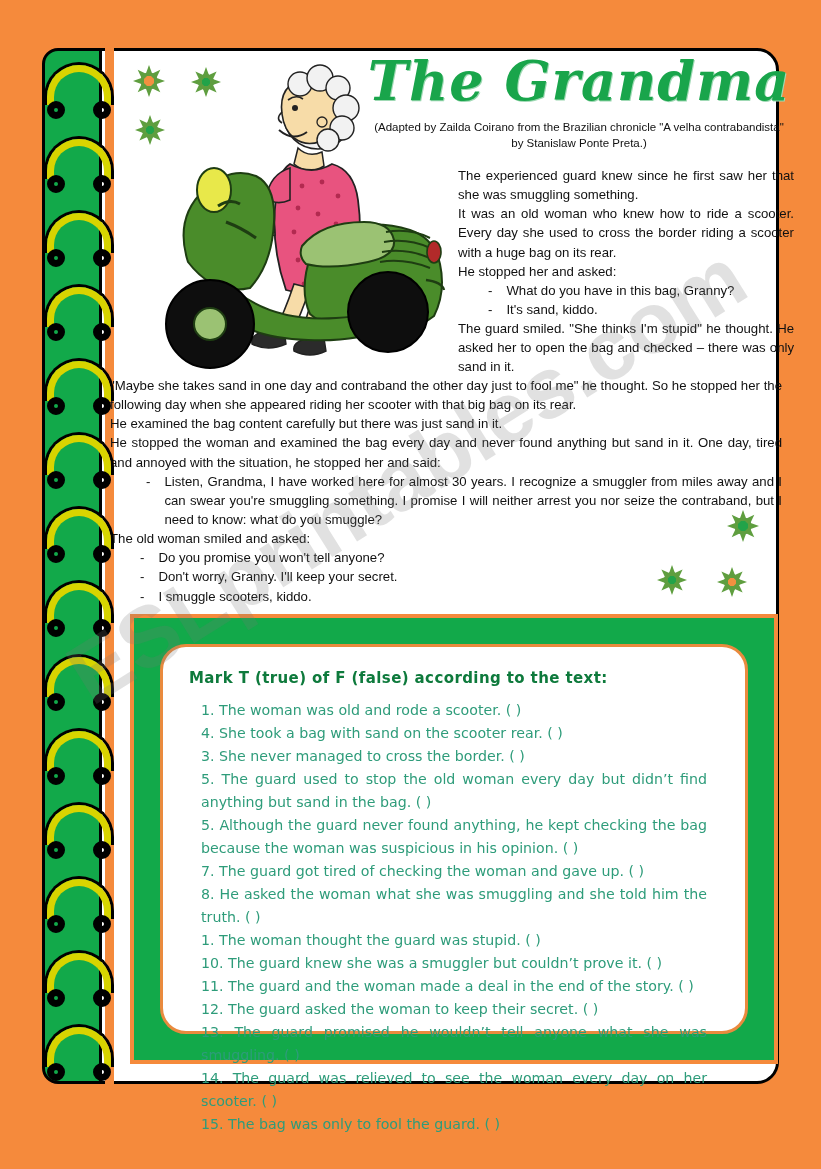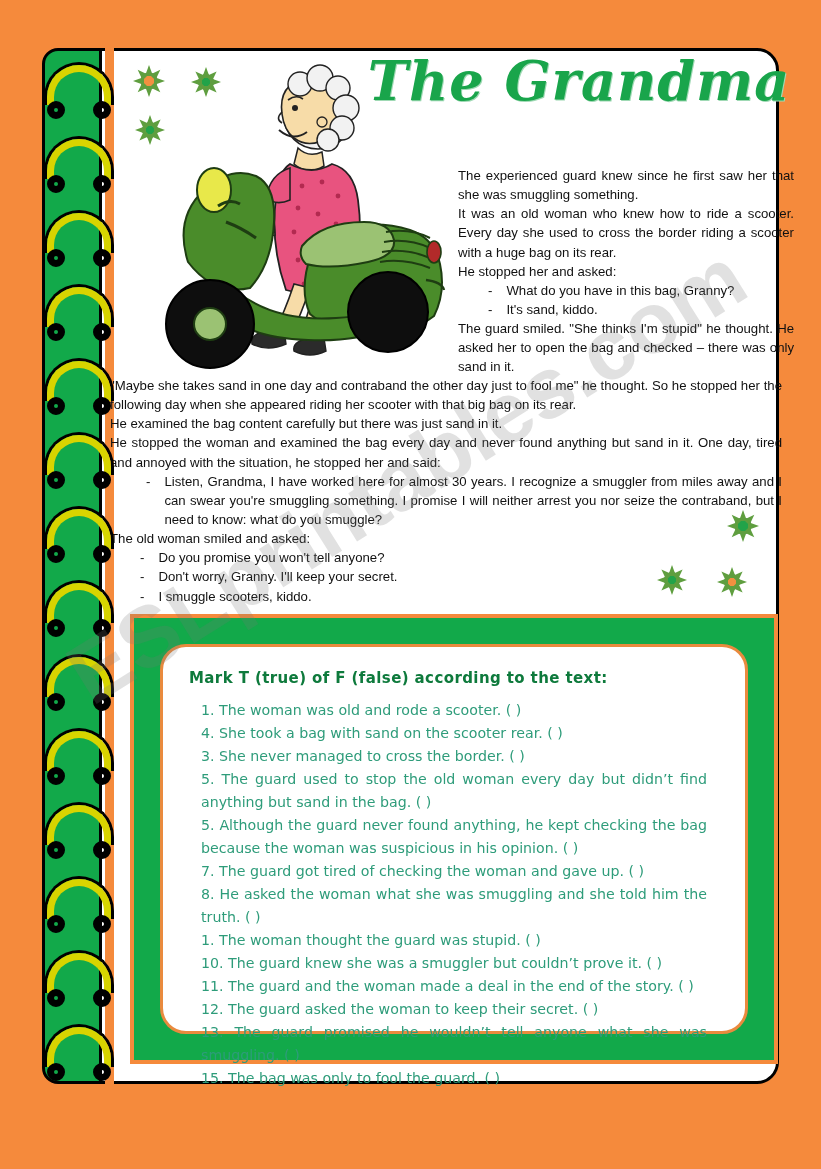--- a/index.html
+++ b/index.html
@@ -539,20 +539,21 @@
         <circle cx="266" cy="256" r="40" fill="#0E0E0E" stroke="#000" stroke-width="2"></circle>
 
         <ellipse cx="312" cy="196" rx="7" ry="11" fill="#B22A2A" stroke="#1E3D12" stroke-width="1.6"></ellipse>
 
         <path d="M304 224 q16 2 18 10" fill="none" stroke="#1E3D12" stroke-width="2.4"></path>
       </svg>
     </div>
 
     <div class="title-block">
       <div class="title">The Grandma</div>
+      <div class="attribution">(Adapted by Zailda Coirano from the Brazilian chronicle "A velha contrabandista" by Stanislaw Ponte Preta.)</div>
     </div>
 
     <div class="story-right">
       <p>The experienced guard knew since he first saw her that she was smuggling something.</p>
       <p>It was an old woman who knew how to ride a scooter. Every day she used to cross the border riding a scooter with a huge bag on its rear.</p>
       <p>He stopped her and asked:</p>
       <div class="dlg">
         <span class="dash">-</span>
         <span class="say">What do you have in this bag, Granny?</span>
       </div>
@@ -595,20 +596,21 @@
             <li>3. She never managed to cross the border. (   )</li>
             <li>5. The guard used to stop the old woman every day but didn’t find anything but sand in the bag. (   )</li>
             <li>5. Although the guard never found anything, he kept checking the bag because the woman was suspicious in his opinion. (   )</li>
             <li>7. The guard got tired of checking the woman and gave up. (   )</li>
             <li>8. He asked the woman what she was smuggling and she told him the truth. (   )</li>
             <li>1. The woman thought the guard was stupid. (   )</li>
             <li>10. The guard knew she was a smuggler but couldn’t prove it. (   )</li>
             <li>11. The guard and the woman made a deal in the end of the story. (   )</li>
             <li>12. The guard asked the woman to keep their secret. (   )</li>
             <li>13. The guard promised he wouldn’t tell anyone what she was smuggling. (   )</li>
+            <li>14. The guard was relieved to see the woman every day on her scooter. (   )</li>
             <li>15. The bag was only to fool the guard. (   )</li>
           </ul>
       </div>
     </div>
 
   </div>
 
   <div class="watermark">ESLprintables.com</div>
 
 </div>

